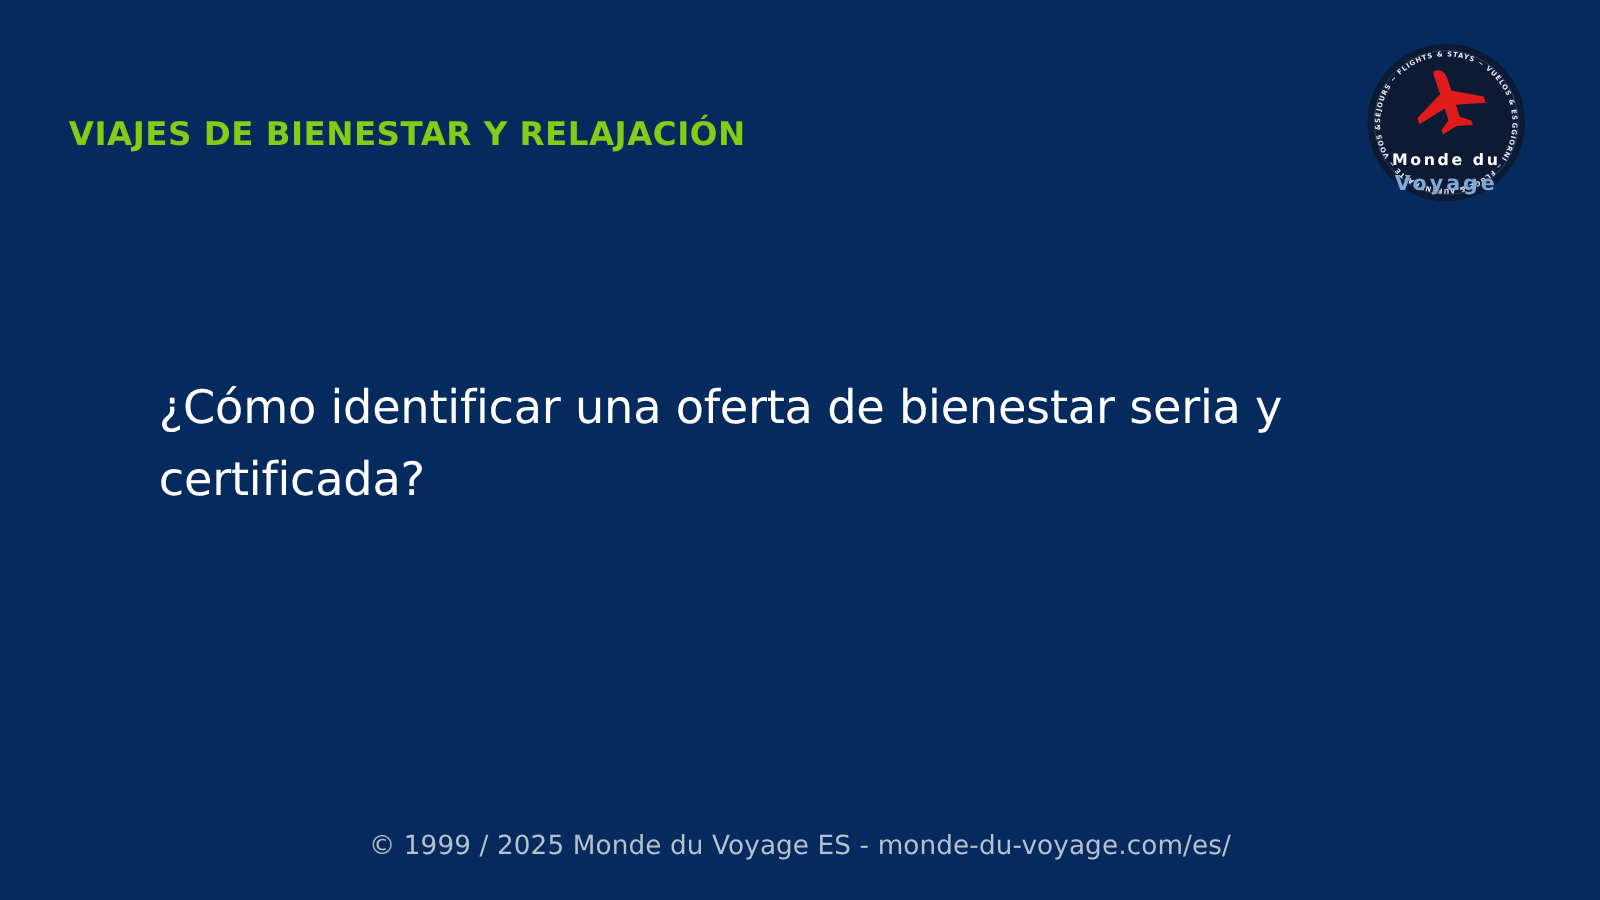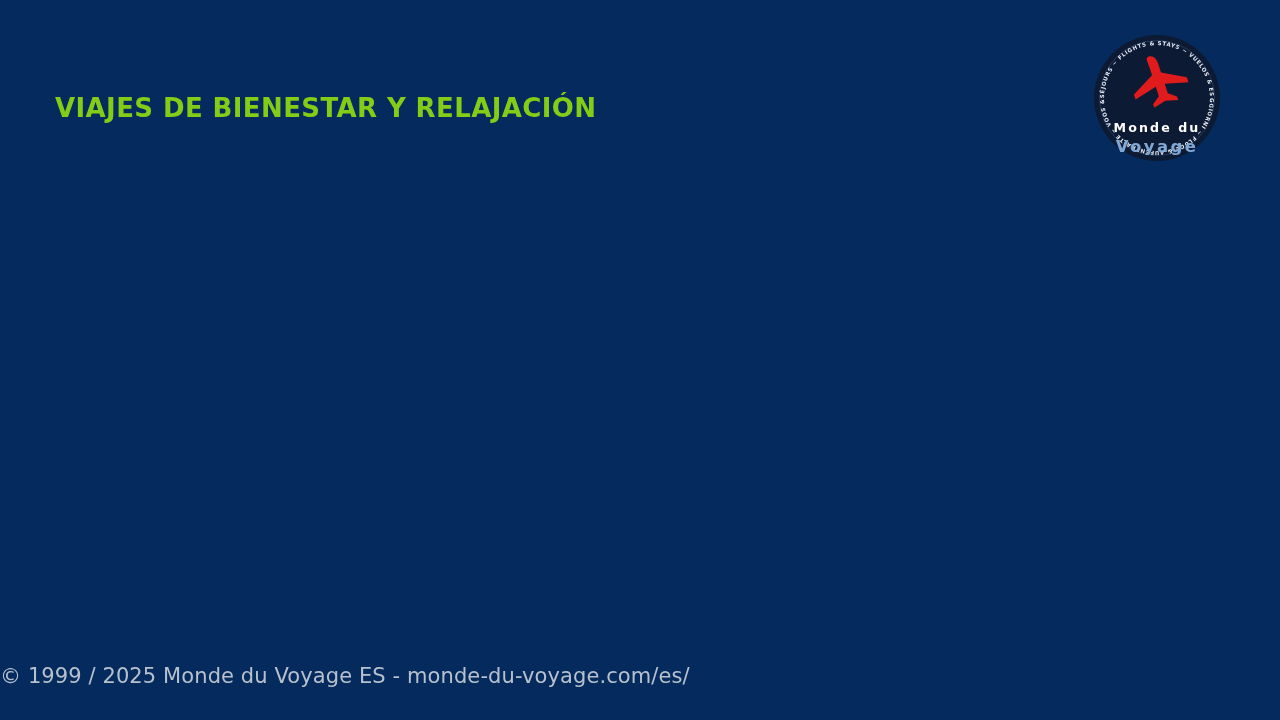--- a/index.html
+++ b/index.html
@@ -50,21 +50,21 @@
     color: #ffffff;
     letter-spacing: -0.2px;
   }
 
   
   .footer {
     position: absolute;
     left: 0;
     right: 0;
     top: 661px;
-    text-align: left;
+    text-align: center;
     font-family: "DejaVu Sans", sans-serif;
     font-size: 21px;
     font-weight: 400;
     color: #b7c1cd;
     letter-spacing: 0.1px;
     line-height: 30px;
   }
 
   
   .logo {
@@ -98,20 +98,21 @@
     fill: #7fa8d6;
   }
 </style>
 </head>
 <body>
 
 <div class="slide">
 
   <div class="section-title">VIAJES DE BIENESTAR Y RELAJACIÓN</div>
 
+  <div class="headline">¿Cómo identificar una oferta de bienestar seria y certificada?</div>
 
   <div class="logo">
     <svg viewBox="0 0 130 148" xmlns="http://www.w3.org/2000/svg" aria-hidden="true">
       <defs>
         <path id="ringTop" d="M 12,74 A 53,53 0 0 1 118,74" fill="none"></path>
         <path id="ringBottom" d="M 118,74 A 53,53 0 0 1 12,74" fill="none"></path>
       </defs>
 
       <circle cx="65" cy="74" r="63" fill="#0d1a33"></circle>
 

